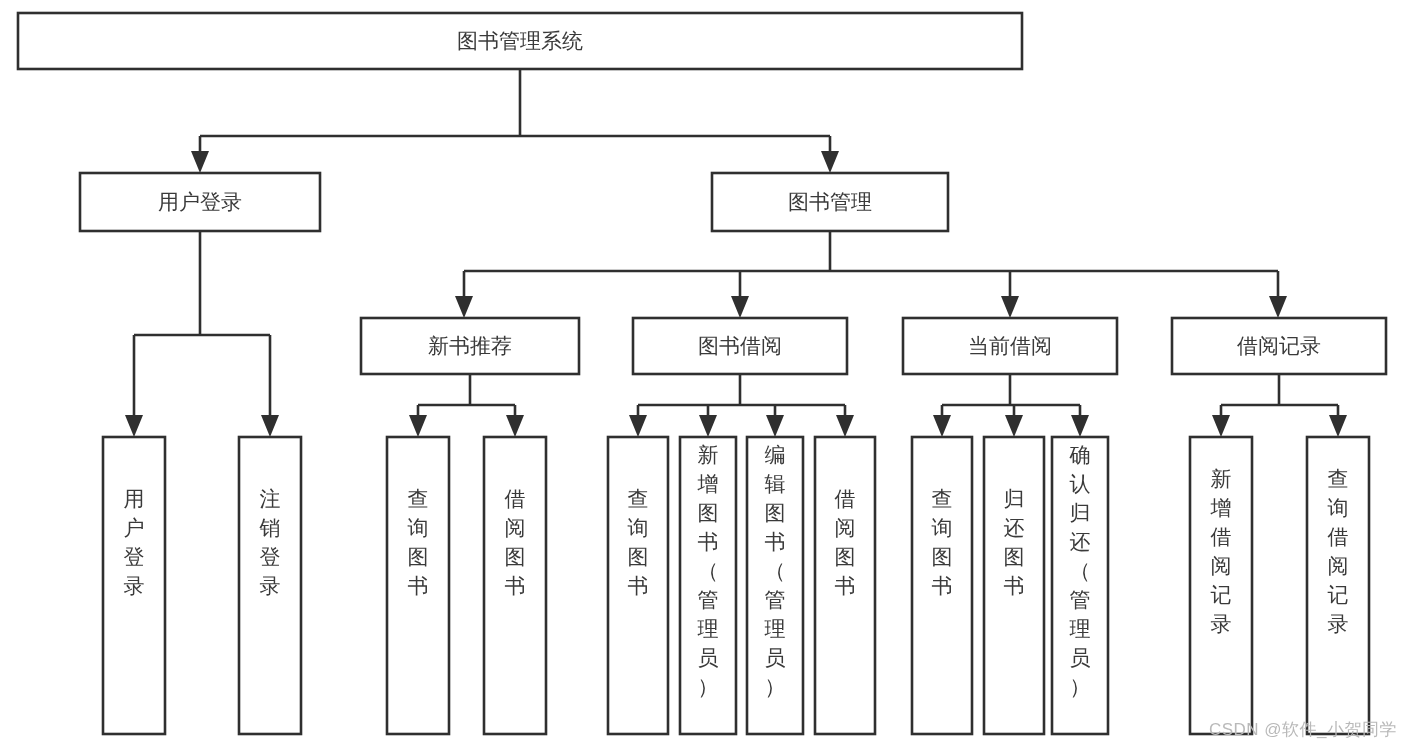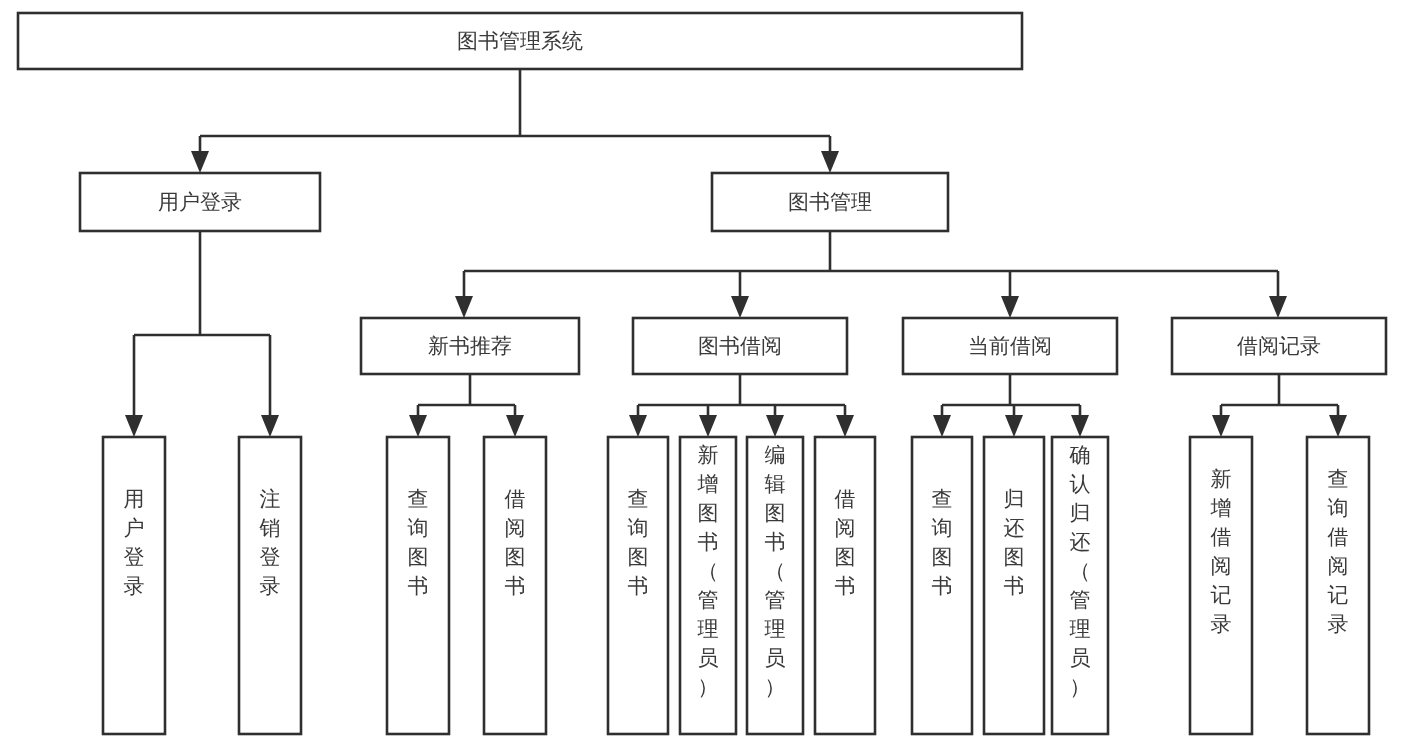--- a/index.html
+++ b/index.html
@@ -222,13 +222,14 @@
     <g>
       <rect class="node-box" x="1190" y="437" width="62" height="297"></rect>
       <text class="node-label-v" x="1221" y="486"><tspan x="1221" y="486">新</tspan><tspan x="1221" y="515">增</tspan><tspan x="1221" y="544">借</tspan><tspan x="1221" y="573">阅</tspan><tspan x="1221" y="602">记</tspan><tspan x="1221" y="631">录</tspan></text>
     </g>
     <g>
       <rect class="node-box" x="1307" y="437" width="62" height="297"></rect>
       <text class="node-label-v" x="1338" y="486"><tspan x="1338" y="486">查</tspan><tspan x="1338" y="515">询</tspan><tspan x="1338" y="544">借</tspan><tspan x="1338" y="573">阅</tspan><tspan x="1338" y="602">记</tspan><tspan x="1338" y="631">录</tspan></text>
     </g>
   </svg>
 
+  <div class="watermark">CSDN @软件_小贺同学</div>
 </div>
 
 </body></html>

